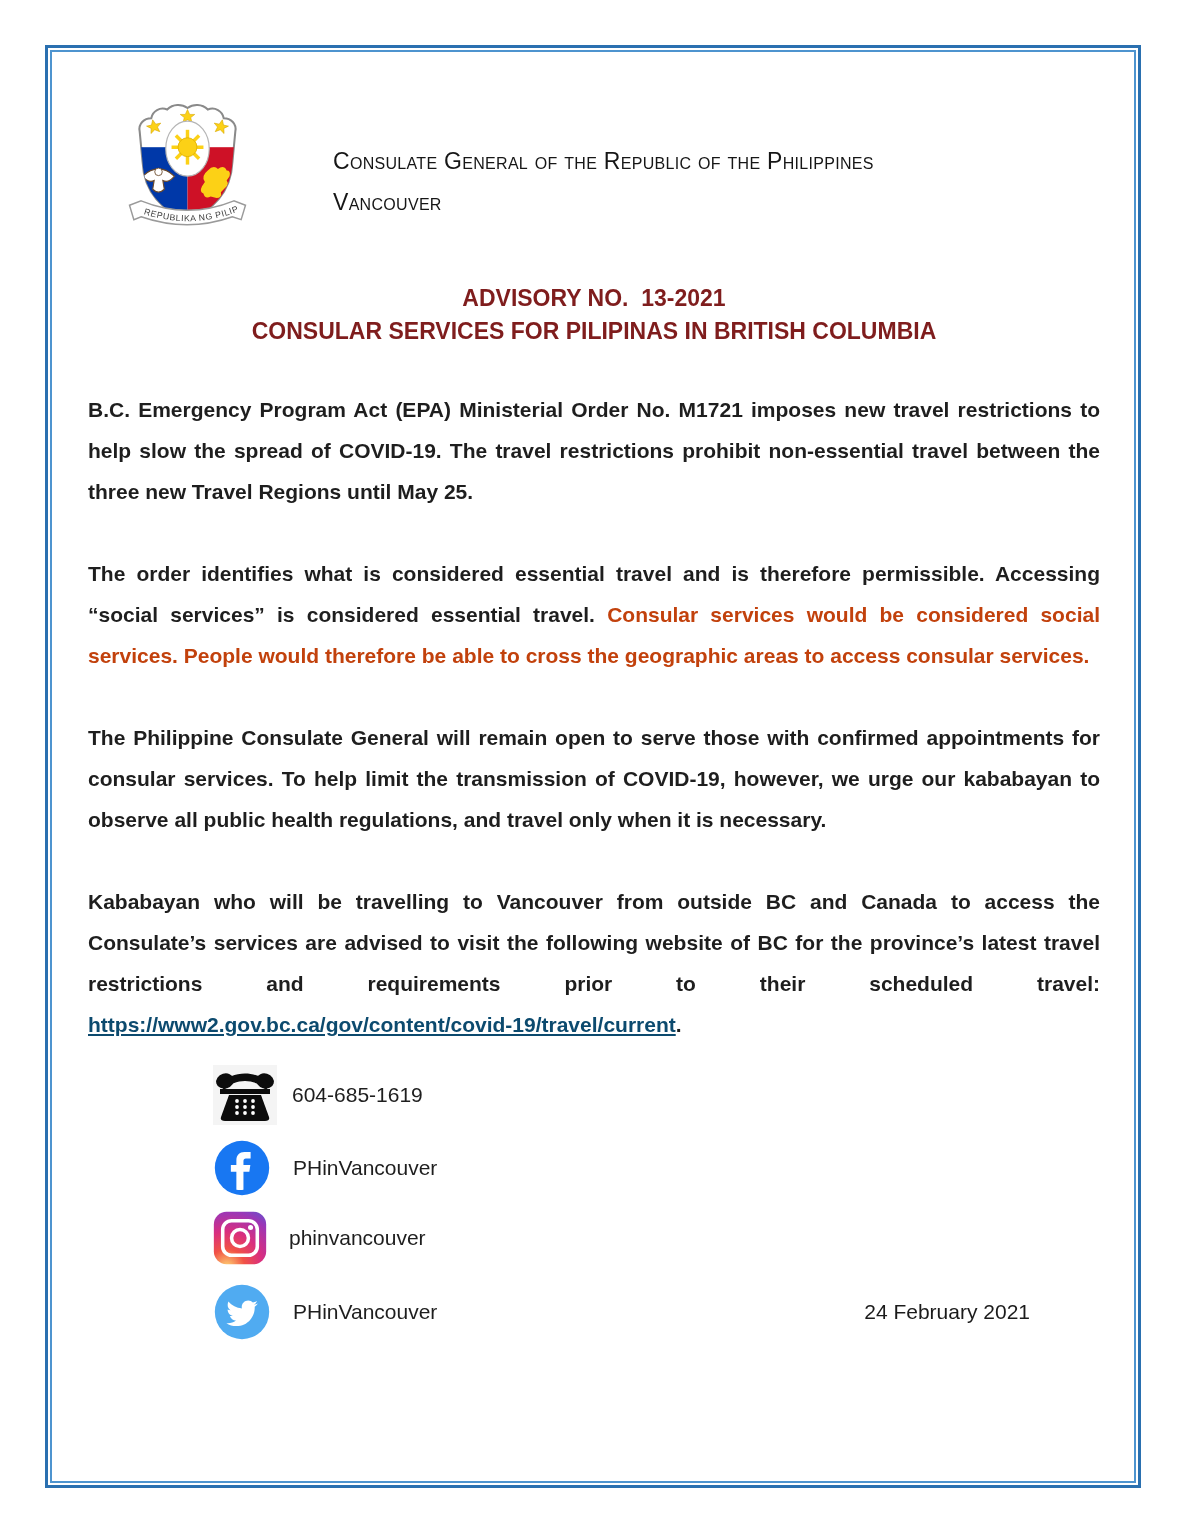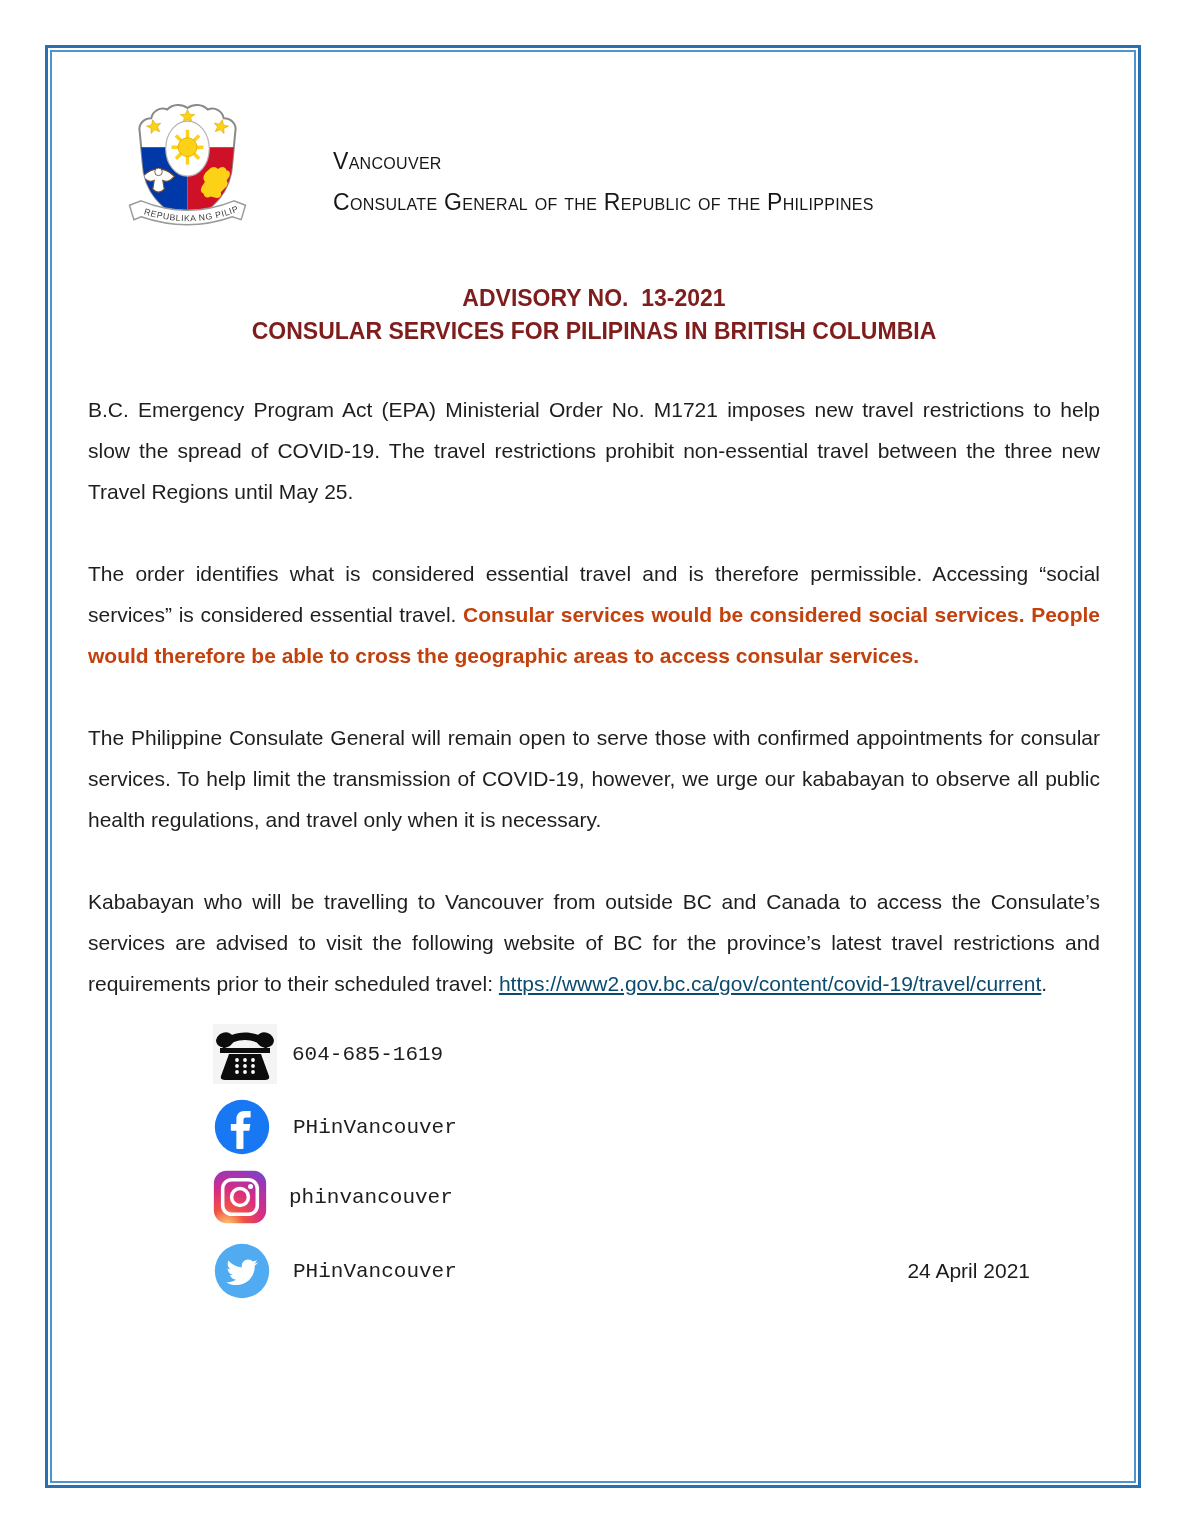--- a/index.html
+++ b/index.html
@@ -21,34 +21,34 @@
     position:absolute;left:88px;top:0;width:1012px;
   }
   .header-row{display:flex;margin-top:95px;}
   .seal{width:145px;height:145px;margin-left:27px;flex:0 0 auto;}
   .org-block{margin-left:73px;margin-top:46px;font-size:23px;line-height:41px;
     font-variant-caps:small-caps;letter-spacing:.3px;color:#161616;}
   .title-block{margin-top:42px;text-align:center;font-weight:bold;font-size:23px;
     line-height:33px;color:#7f1d1d;}
   .title-line1{white-space:pre-wrap;}
   p.body-par{
-    font-size:21px;line-height:41px;text-align:justify;margin:41px 0 0 0;color:#1e1e1e;
+    font-size:21px;line-height:41px;text-align:justify;margin:41px 0 0 0;color:#1e1e1e;font-weight:bold;
   }
   p.body-par b{color:#c2410c;}
   a.doc-link{color:#0c4a6e;text-decoration:underline;}
   .after-link{color:#1e1e1e;}
   .contacts{margin-top:20px;margin-left:125px;}
   .contact-row{display:flex;align-items:center;font-size:21px;color:#1e1e1e;}
   .icon-box{flex:0 0 auto;display:flex;align-items:center;justify-content:center;}
   .row-phone{height:60px;margin-bottom:14px;}
   .row-web{height:62px;margin-bottom:4px;}
   .row-fb{height:58px;margin-bottom:14px;}
   .row-ig{height:54px;margin-bottom:18px;}
   .row-tw{height:58px;padding-right:70px;}
-  .contact-label{margin-left:15px;font-family:Liberation Mono, monospace;}
+  .contact-label{margin-left:15px;}
   .row-fb .contact-label,.row-ig .contact-label,.row-tw .contact-label{margin-left:22px;}
   .date{margin-left:auto;font-size:21px;color:#1b1b1b;}
   svg{display:block;}
 </style>
 </head>
 <body>
 
 <div class="frame-outer">
   <div class="frame-inner"></div>
 </div>
@@ -92,22 +92,22 @@
         <circle cx="50" cy="36" r="6.5" fill="#FCD116" stroke="#e0b000" stroke-width="0.6"></circle>
 
         <path d="M10 76 l8 -3 q32 13 64 0 l8 3 l-3 10 l-6 -2 q-31 11 -63 0 l-5 2 z" fill="#ffffff" stroke="#9a9a9a" stroke-width="1"></path>
         <path id="ribcurve" d="M14 80 q36 14 72 0" fill="none"></path>
         <text font-size="6" fill="#3c3c3c" letter-spacing="0.4" font-family="Liberation Sans, sans-serif">
           <textPath href="#ribcurve" startOffset="8%">REPUBLIKA NG PILIPINAS</textPath>
         </text>
       </svg>
     </div>
     <div class="org-block">
+      <div>Consulate General of the Republic of the Philippines</div>
       <div>Vancouver</div>
-      <div>Consulate General of the Republic of the Philippines</div>
     </div>
   </div>
 
   <div class="title-block">
     <div class="title-line1">ADVISORY NO.  13-2021</div>
     <div>CONSULAR SERVICES FOR PILIPINAS IN BRITISH COLUMBIA</div>
   </div>
 
   <p class="body-par">B.C. Emergency Program Act (EPA) Ministerial Order No. M1721 imposes new travel restrictions to help slow the spread of COVID-19. The travel restrictions prohibit non-essential travel between the three new Travel Regions until May 25.</p>
 
@@ -182,17 +182,17 @@
     </div>
 
     <div class="contact-row row-tw">
       <span class="icon-box">
         <svg viewBox="0 0 64 64" width="58" height="58">
           <circle cx="32" cy="32" r="30" fill="#50ABF1"></circle>
           <path fill="#ffffff" d="M49.5 22.6c-1.3.6-2.7.97-4.1 1.14 1.5-.9 2.6-2.3 3.15-3.96-1.4.82-2.9 1.4-4.5 1.73-1.3-1.4-3.2-2.27-5.2-2.27-3.95 0-7.15 3.2-7.15 7.15 0 .56.06 1.1.18 1.62-5.94-.3-11.2-3.14-14.73-7.47-.62 1.06-.97 2.3-.97 3.6 0 2.48 1.26 4.67 3.18 5.95-1.17-.04-2.27-.36-3.23-.9v.1c0 3.46 2.46 6.35 5.73 7-.6.17-1.23.25-1.88.25-.46 0-.9-.04-1.34-.12.91 2.84 3.55 4.9 6.67 4.96-2.44 1.92-5.52 3.06-8.87 3.06-.58 0-1.14-.03-1.7-.1 3.16 2.03 6.92 3.2 10.96 3.2 13.15 0 20.34-10.89 20.34-20.34l-.02-.93c1.4-1 2.6-2.27 3.56-3.72z"></path>
         </svg>
       </span>
       <span class="contact-label">PHinVancouver</span>
-      <span class="date">24 April 2021</span>
+      <span class="date">24 February 2021</span>
     </div>
 
   </div>
 </div>
 
 </body></html>

